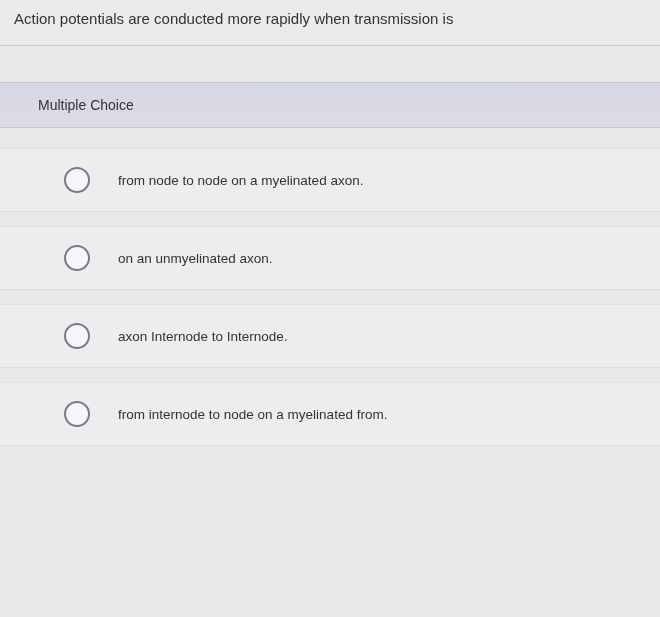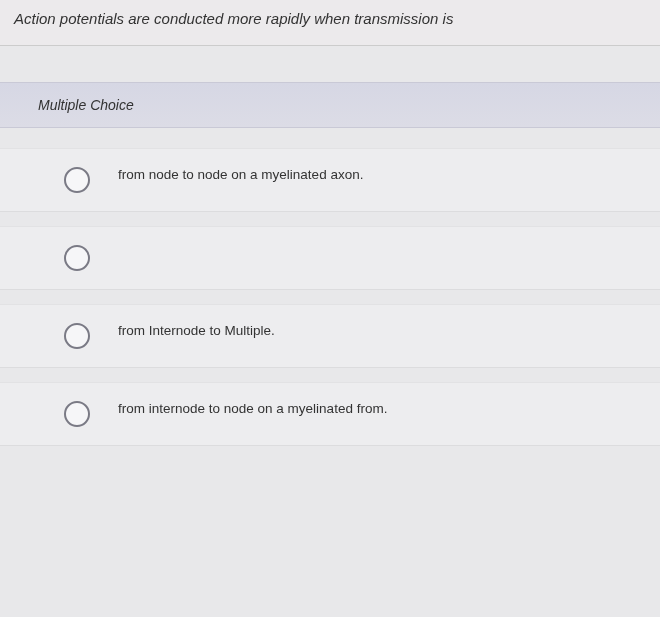--- a/index.html
+++ b/index.html
@@ -9,37 +9,36 @@
     background: #e8e8ea;
     color: #3a3a3c;
     overflow: hidden;
   }
   .question-bar {
     padding: 10px 20px 18px 14px;
     font-size: 15px;
     color: #333;
     border-bottom: 1px solid #ccc;
     background: #eceaec;
-    font-style: italic;
   }
   .mc-header {
     margin-top: 36px;
     padding: 14px 38px;
     font-size: 14px;
     color: #333;
     background: linear-gradient(#d6d7e4, #dcdce6);
     border-top: 1px solid #c9c9d6;
     border-bottom: 1px solid #c9c9d6;
-    font-style: italic;
   }
   .options {
     padding-top: 20px;
   }
   .option-row {
     display: flex;
+    align-items: center;
     padding: 18px 0 18px 64px;
     background: #ededef;
     margin-bottom: 14px;
     border-top: 1px solid #e2e2e4;
     border-bottom: 1px solid #dcdcde;
   }
   .radio {
     width: 26px;
     height: 26px;
     border: 2px solid #7a7a85;
@@ -64,25 +63,26 @@
 <div class="options">
 
   <div class="option-row">
     <div class="radio"></div>
     <div class="option-label">from node to node on a myelinated axon.</div>
   </div>
 
 
   <div class="option-row">
     <div class="radio"></div>
+    <div class="option-label">on an unmyelinated axon.</div>
   </div>
 
   <div class="option-row">
     <div class="radio"></div>
-    <div class="option-label">from Internode to Multiple.</div>
+    <div class="option-label">axon Internode to Internode.</div>
   </div>
 
   <div class="option-row">
     <div class="radio"></div>
     <div class="option-label">from internode to node on a myelinated from.</div>
   </div>
 
 </div>
 
 </body></html>

